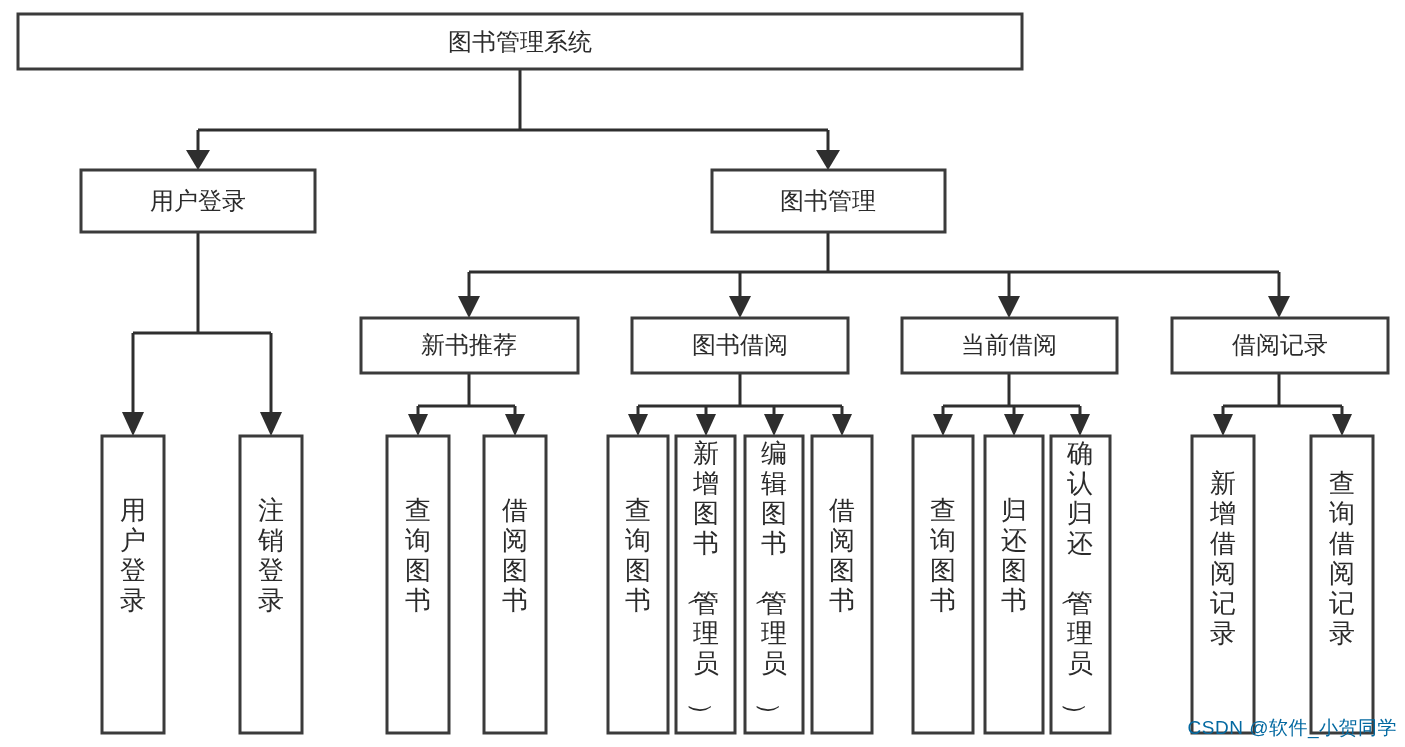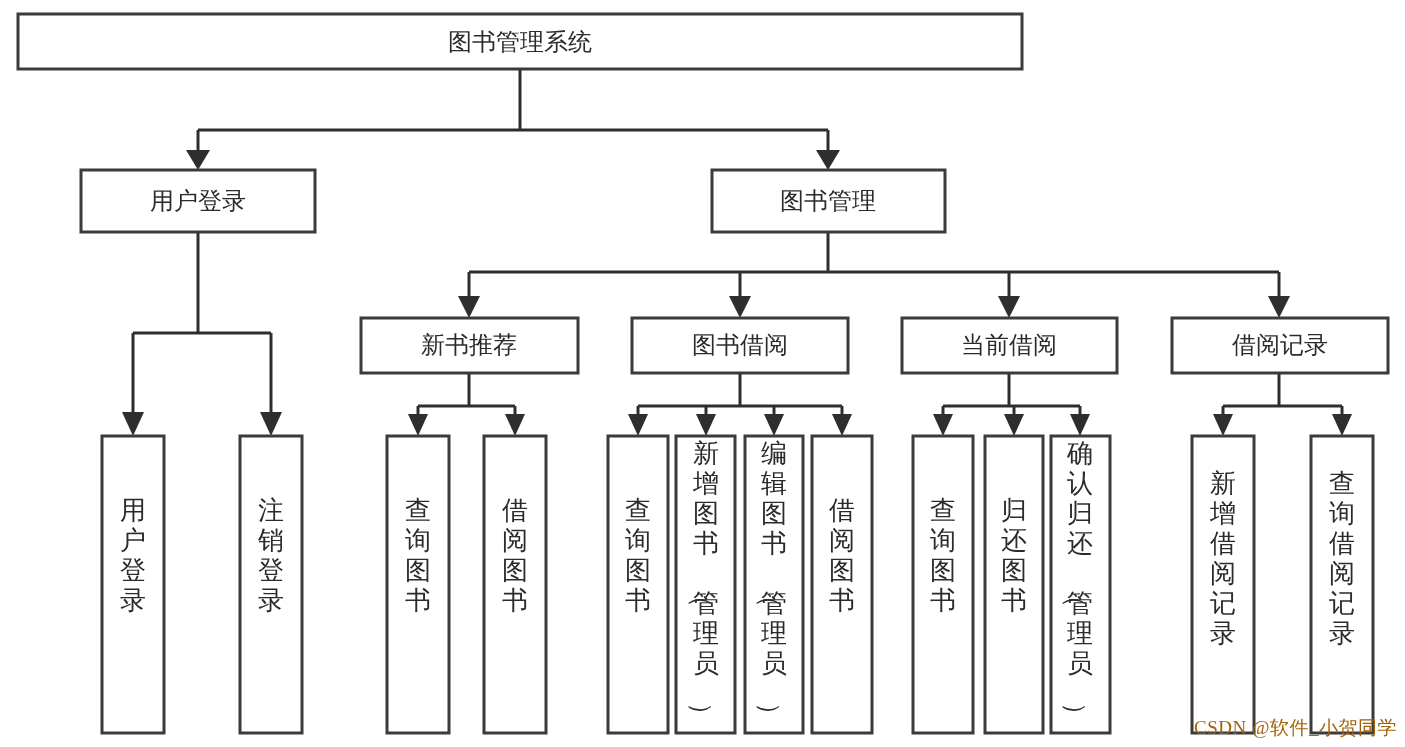--- a/index.html
+++ b/index.html
@@ -46,23 +46,23 @@
     fill: none;
   }
   .arrow-head {
     fill: #2e2e2e;
     stroke: none;
   }
   .watermark {
     position: absolute;
     right: 8px;
     bottom: 6px;
-    color: #a16207;
+    color: #0369a1;
     font-size: 19px;
-    font-family: Liberation Serif, serif;
+    font-family: Liberation Sans, sans-serif;
     letter-spacing: 0.5px;
     white-space: nowrap;
     user-select: none;
   }
 </style>
 </head>
 <body>
 
 <svg id="diagram" viewBox="0 0 1405 747">
   <defs>

